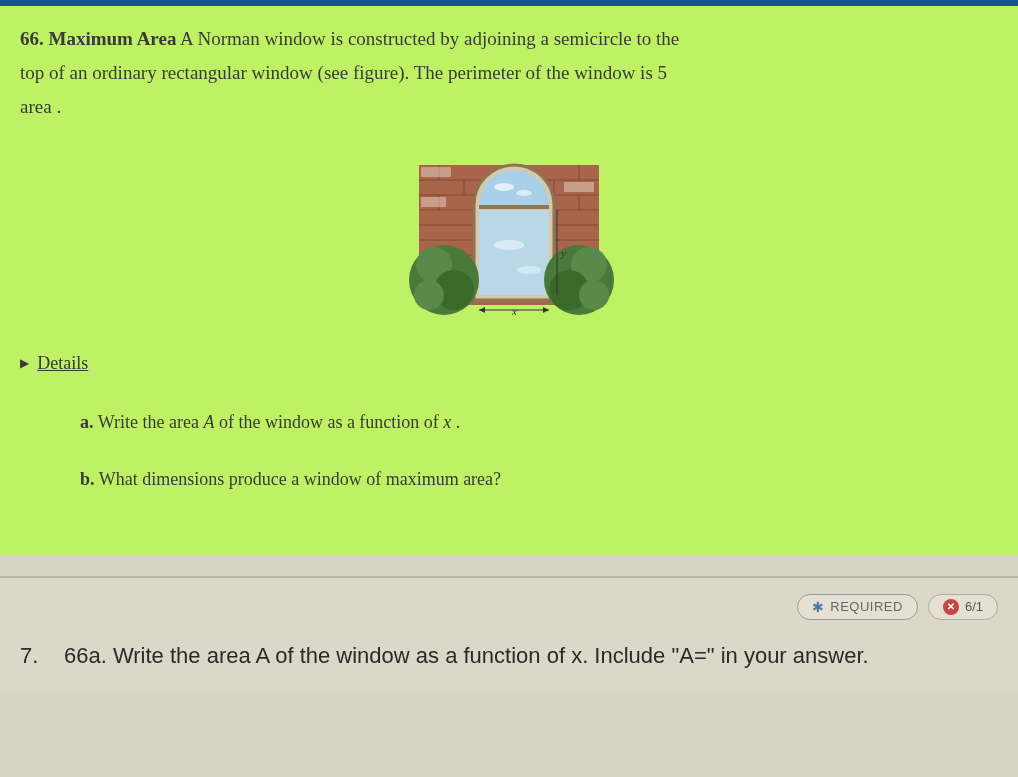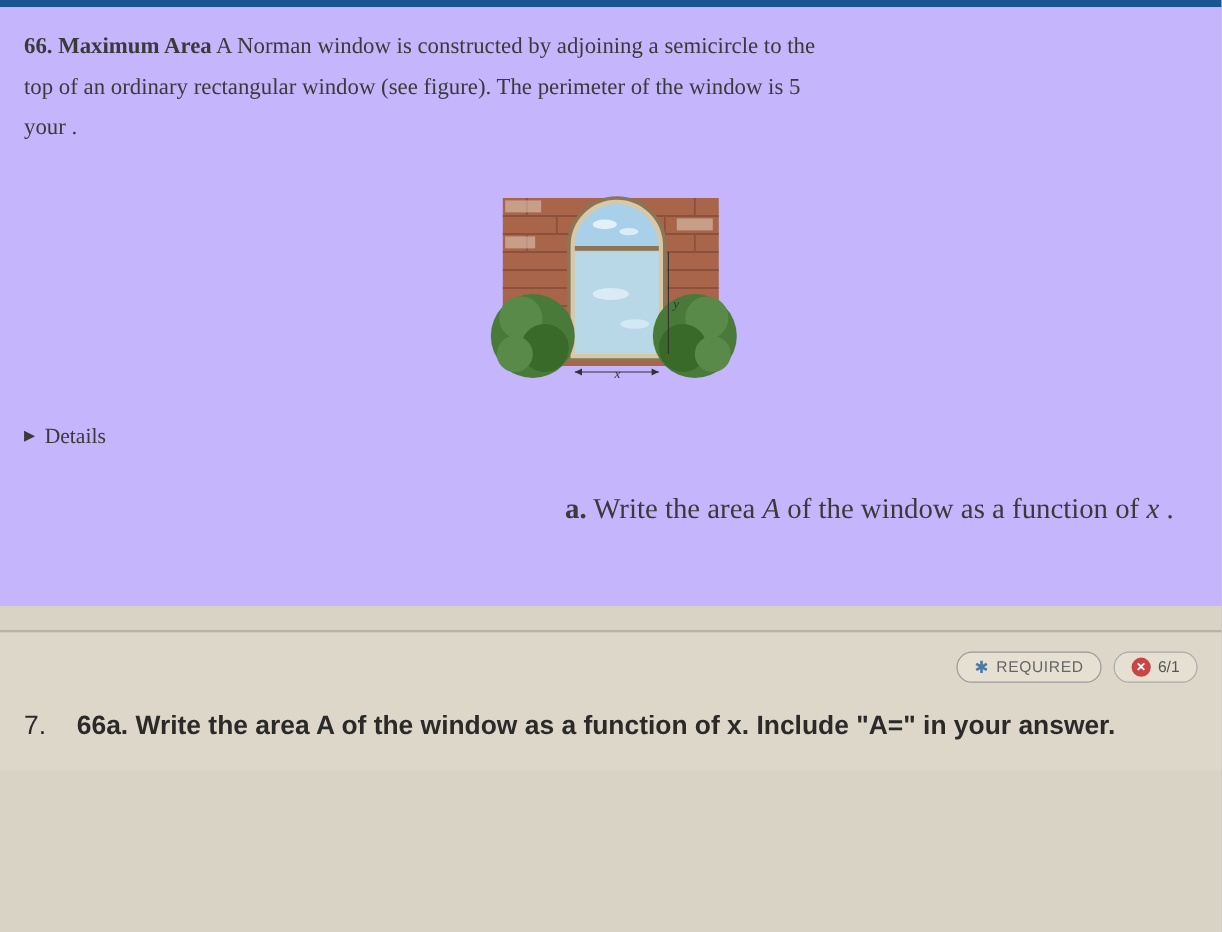--- a/index.html
+++ b/index.html
@@ -11,21 +11,21 @@
       overflow: hidden;
       position: relative;
     }
     .top-bar {
       height: 6px;
       background: #1a5490;
       width: 100%;
     }
     .problem-section {
       padding: 16px 20px 0 20px;
-      background: #c4b5fd;
+      background: #bef264;
     }
     .problem-text {
       color: #3a3a38;
       font-size: 19px;
       line-height: 1.8;
     }
     .problem-number {
       font-weight: bold;
     }
     .problem-title {
@@ -46,29 +46,29 @@
       gap: 8px;
       color: #3a3a38;
       font-size: 18px;
       padding: 8px 0;
       cursor: pointer;
     }
     .details-toggle .triangle {
       font-size: 12px;
     }
     .details-label {
+      text-decoration: underline;
     }
     .sub-questions {
       padding: 30px 20px 30px 60px;
     }
     .sub-question {
       color: #3a3a38;
-      font-size: 24px;
+      font-size: 18px;
       margin-bottom: 36px;
-      text-align: right;
     }
     .sub-label {
       font-weight: bold;
     }
     .math-var {
       font-style: italic;
       font-family: 'Times New Roman', serif;
     }
     .divider {
       height: 2px;
@@ -129,36 +129,35 @@
       font-family: Arial, Helvetica, sans-serif;
       font-size: 22px;
       color: #2a2a28;
       line-height: 1.6;
     }
     .answer-number {
       min-width: 24px;
     }
     .answer-text {
       flex: 1;
-      font-weight: bold;
     }
   </style>
 </head>
 <body>
 
 <div class="top-bar"></div>
 
 <div class="problem-section">
   <div class="problem-text">
     <span class="problem-number">66.</span>
     <span class="problem-title">Maximum Area</span>
     <span>A Norman window is constructed by adjoining a semicircle to the</span><br>
     <span>top of an ordinary rectangular window (see figure). The perimeter of the window is</span>
     <span>5</span><br>
-    <span>your .</span>
+    <span>area .</span>
   </div>
 
   <div class="figure-container">
     <svg class="figure" viewBox="0 0 260 180">
 
       <rect x="40" y="20" width="180" height="140" fill="#a8654a"></rect>
 
       <g stroke="#7a4535" stroke-width="1.5" opacity="0.6">
         <line x1="40" y1="35" x2="220" y2="35"></line>
         <line x1="40" y1="50" x2="220" y2="50"></line>
@@ -220,20 +219,24 @@
 
   <div class="sub-questions">
     <div class="sub-question">
       <span class="sub-label">a.</span>
       <span>Write the area</span>
       <span class="math-var">A</span>
       <span>of the window as a function of</span>
       <span class="math-var">x</span>
       <span>.</span>
     </div>
+    <div class="sub-question">
+      <span class="sub-label">b.</span>
+      <span>What dimensions produce a window of maximum area?</span>
+    </div>
   </div>
 </div>
 
 <div class="divider"></div>
 
 <div class="answer-section">
   <div class="badges-row">
     <div class="badge badge-required">
       <span class="star">✱</span>
       <span>REQUIRED</span>

